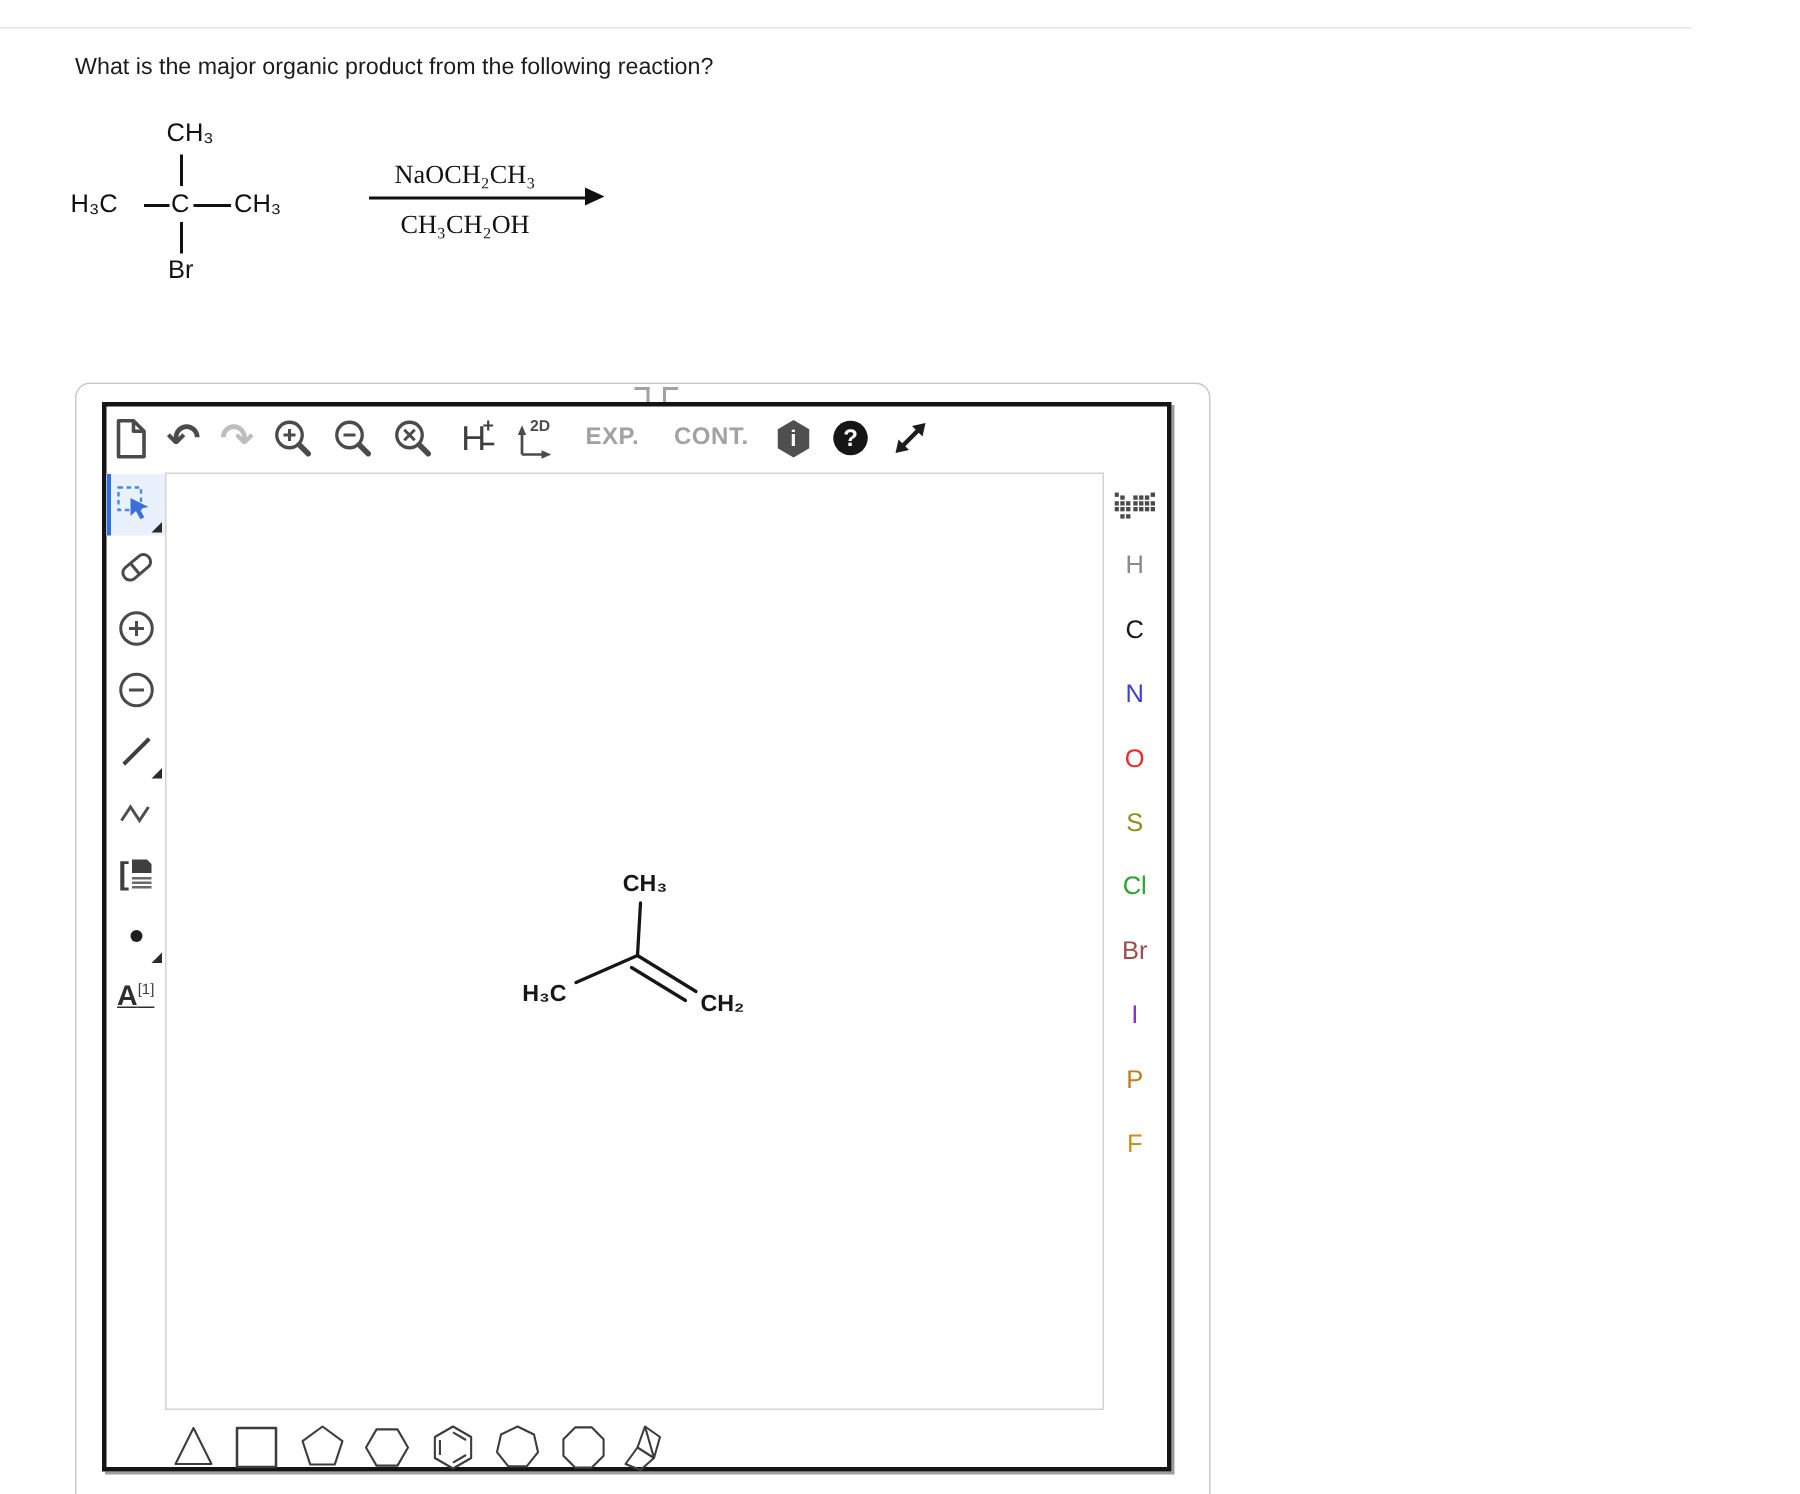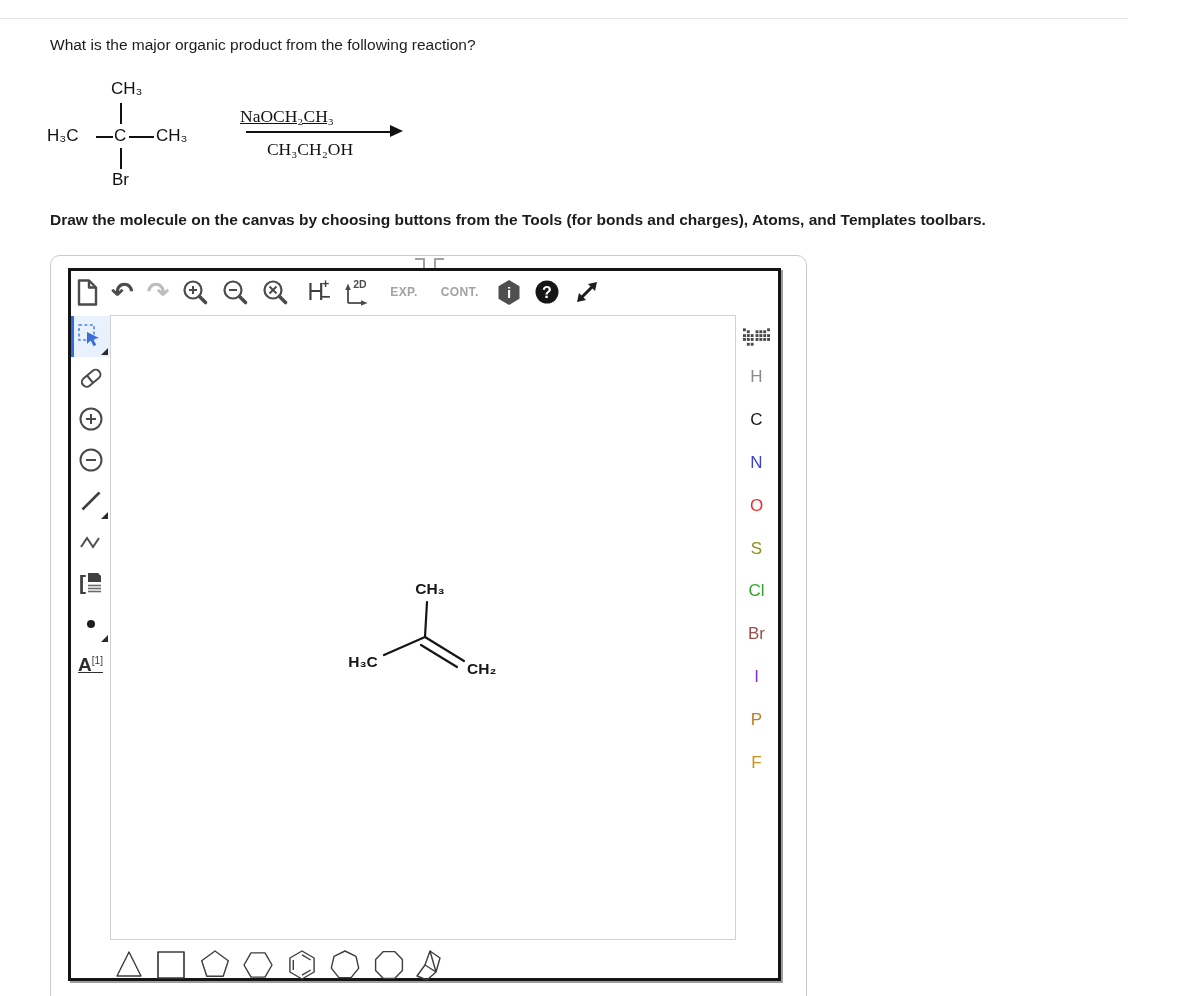--- a/index.html
+++ b/index.html
@@ -27,21 +27,21 @@
   .tb-icon{display:flex;align-items:center;justify-content:center;position:relative;height:34px;}
   .tb-icon svg{display:block;}
   .glyph-undo{font-size:27px;line-height:27px;color:#4b4b4b;font-weight:700;}
   .glyph-redo{font-size:27px;line-height:27px;color:#bdbdbd;font-weight:700;}
   .hpm{position:relative;width:27px;height:30px;}
   .hpm .H{font-size:23px;font-weight:400;color:#3f3f3f;line-height:30px;}
   .hpm .p{position:absolute;right:0;top:-1px;font-size:13px;font-weight:700;color:#3f3f3f;}
   .hpm .m{position:absolute;right:-1px;top:11px;font-size:16px;font-weight:700;color:#3f3f3f;}
   .d2{position:relative;width:30px;height:30px;text-align:right;}
   .d2 .lbl{position:absolute;left:11px;top:1px;font-size:10.5px;font-weight:700;color:#4b4b4b;}
-  .gray-tool{position:relative;padding:14px 5px;font-size:12px;font-weight:700;color:#a2a2a2;letter-spacing:.4px;}
+  .gray-tool{position:relative;padding:14px 5px;font-size:16px;font-weight:700;color:#a2a2a2;letter-spacing:.4px;}
   .c-tr,.c-bl,.c-tl,.c-br{position:absolute;width:8px;height:8px;}
   .c-tr{right:-2px;top:-3px;border-top:2px solid #a2a2a2;border-right:2px solid #a2a2a2;}
   .c-bl{left:-2px;bottom:-3px;border-bottom:2px solid #a2a2a2;border-left:2px solid #a2a2a2;}
   .c-tl{left:-2px;top:-3px;border-top:2px solid #a2a2a2;border-left:2px solid #a2a2a2;}
   .c-br{right:-2px;bottom:-3px;border-bottom:2px solid #a2a2a2;border-right:2px solid #a2a2a2;}
 
   
   .tools-col{left:71px;top:316px;width:39px;display:flex;flex-direction:column;}
   .tool-btn{position:relative;width:39px;height:41px;display:flex;align-items:center;justify-content:center;background:transparent;border:0;padding:0;}
   .tool-btn.active{background:#e8f1fc;box-shadow:inset 3px 0 0 #2f6fe0;}
@@ -79,27 +79,26 @@
     <span class="abs chem" style="left:47px;top:126px;">H₃C</span>
     <div class="abs bond-h" style="left:96px;top:136px;width:17px;"></div>
     <span class="abs chem" style="left:114px;top:126px;">C</span>
     <div class="abs bond-h" style="left:129px;top:136px;width:25px;"></div>
     <span class="abs chem" style="left:156px;top:126px;">CH₃</span>
     <div class="abs bond-v" style="left:120px;top:148px;height:21px;"></div>
     <span class="abs chem" style="left:112px;top:170px;">Br</span>
   </div>
 
   <div>
-    <div class="abs serif" style="left:240px;top:106px;width:140px;text-align:left;text-decoration:underline;">NaOCH₂CH₃</div>
+    <div class="abs serif" style="left:240px;top:106px;width:140px;text-align:center;">NaOCH₂CH₃</div>
     <div class="abs arrow-line" style="left:246px;top:131px;width:146px;"></div>
     <div class="abs arrow-head" style="left:390px;top:125px;"></div>
     <div class="abs serif" style="left:240px;top:139px;width:140px;text-align:center;">CH₃CH₂OH</div>
   </div>
 
-  <div class="abs instruction">Draw the molecule on the canvas by choosing buttons from the Tools (for bonds and charges), Atoms, and Templates toolbars.</div>
 
   <div class="abs outer-box"></div>
   <div class="abs editor"></div>
 
   <div class="abs top-toolbar">
     <div class="tb-icon">
       <svg width="21" height="27" viewBox="0 0 21 27">
         <path d="M2,1.5 h10 l7,7 v17 h-17 z" fill="none" stroke="#4b4b4b" stroke-width="2.4" stroke-linejoin="round"></path>
         <path d="M12,1.5 v7 h7" fill="none" stroke="#4b4b4b" stroke-width="2.4" stroke-linejoin="round"></path>
       </svg>

